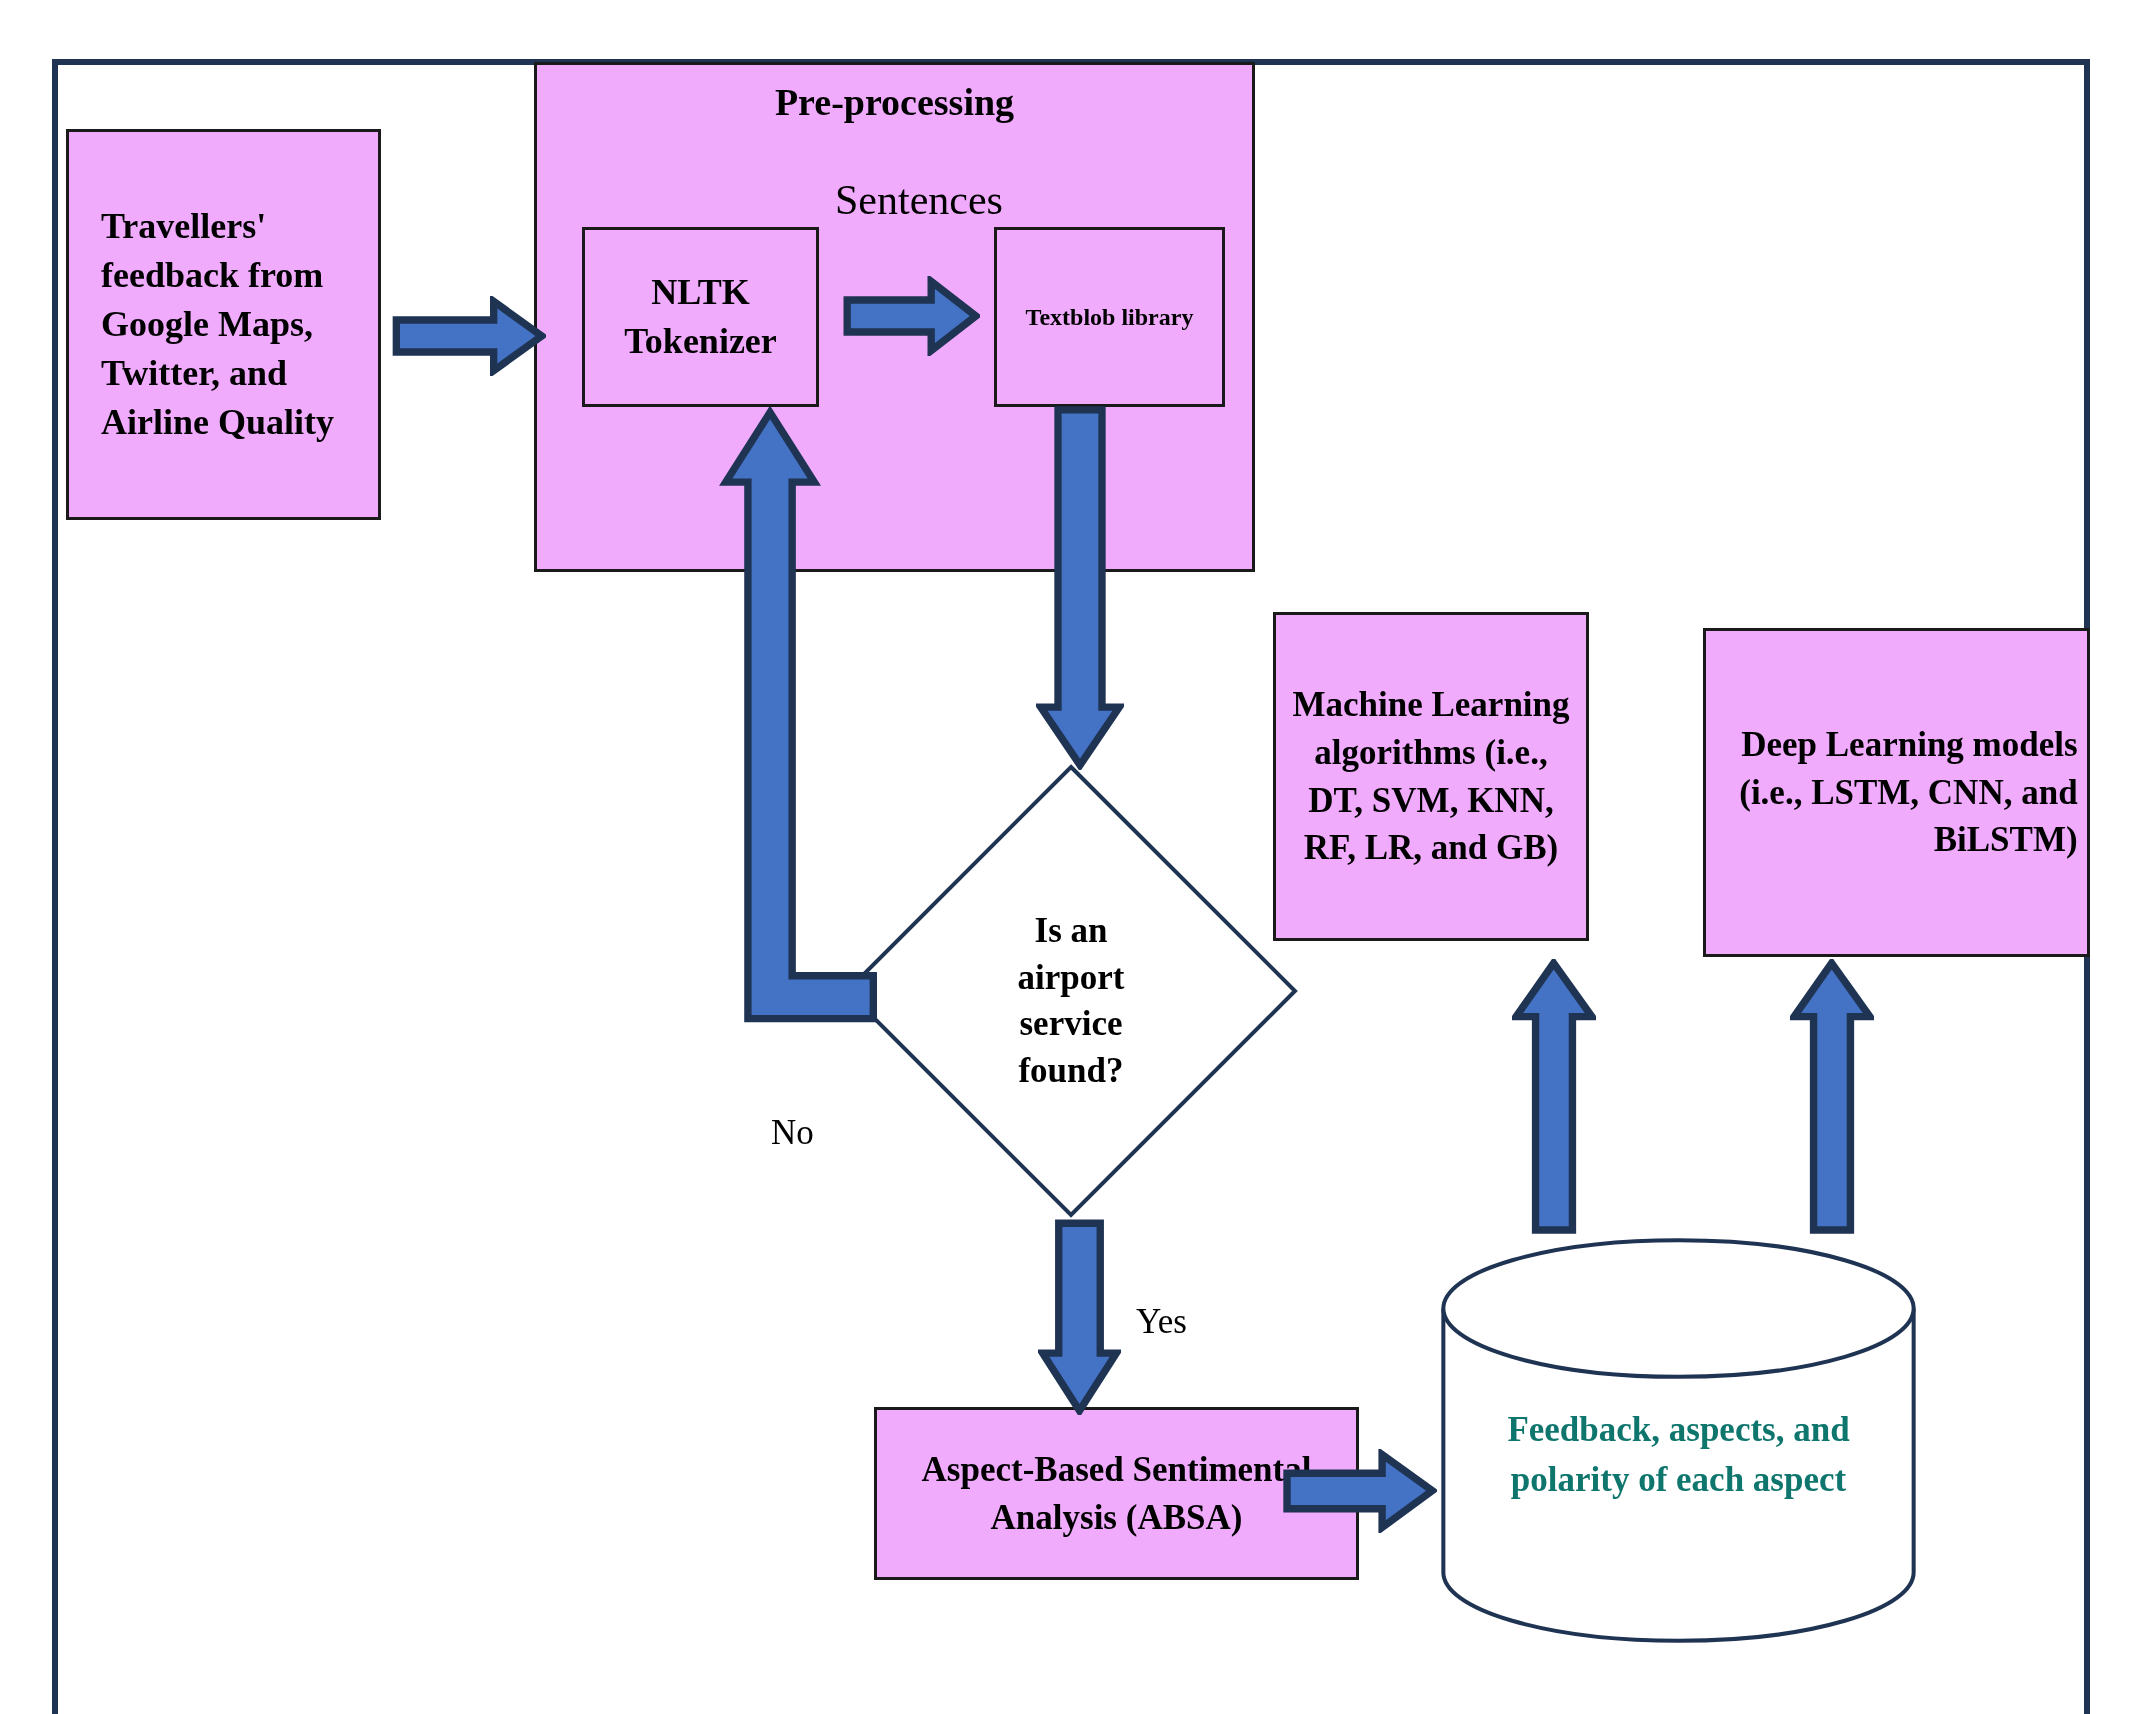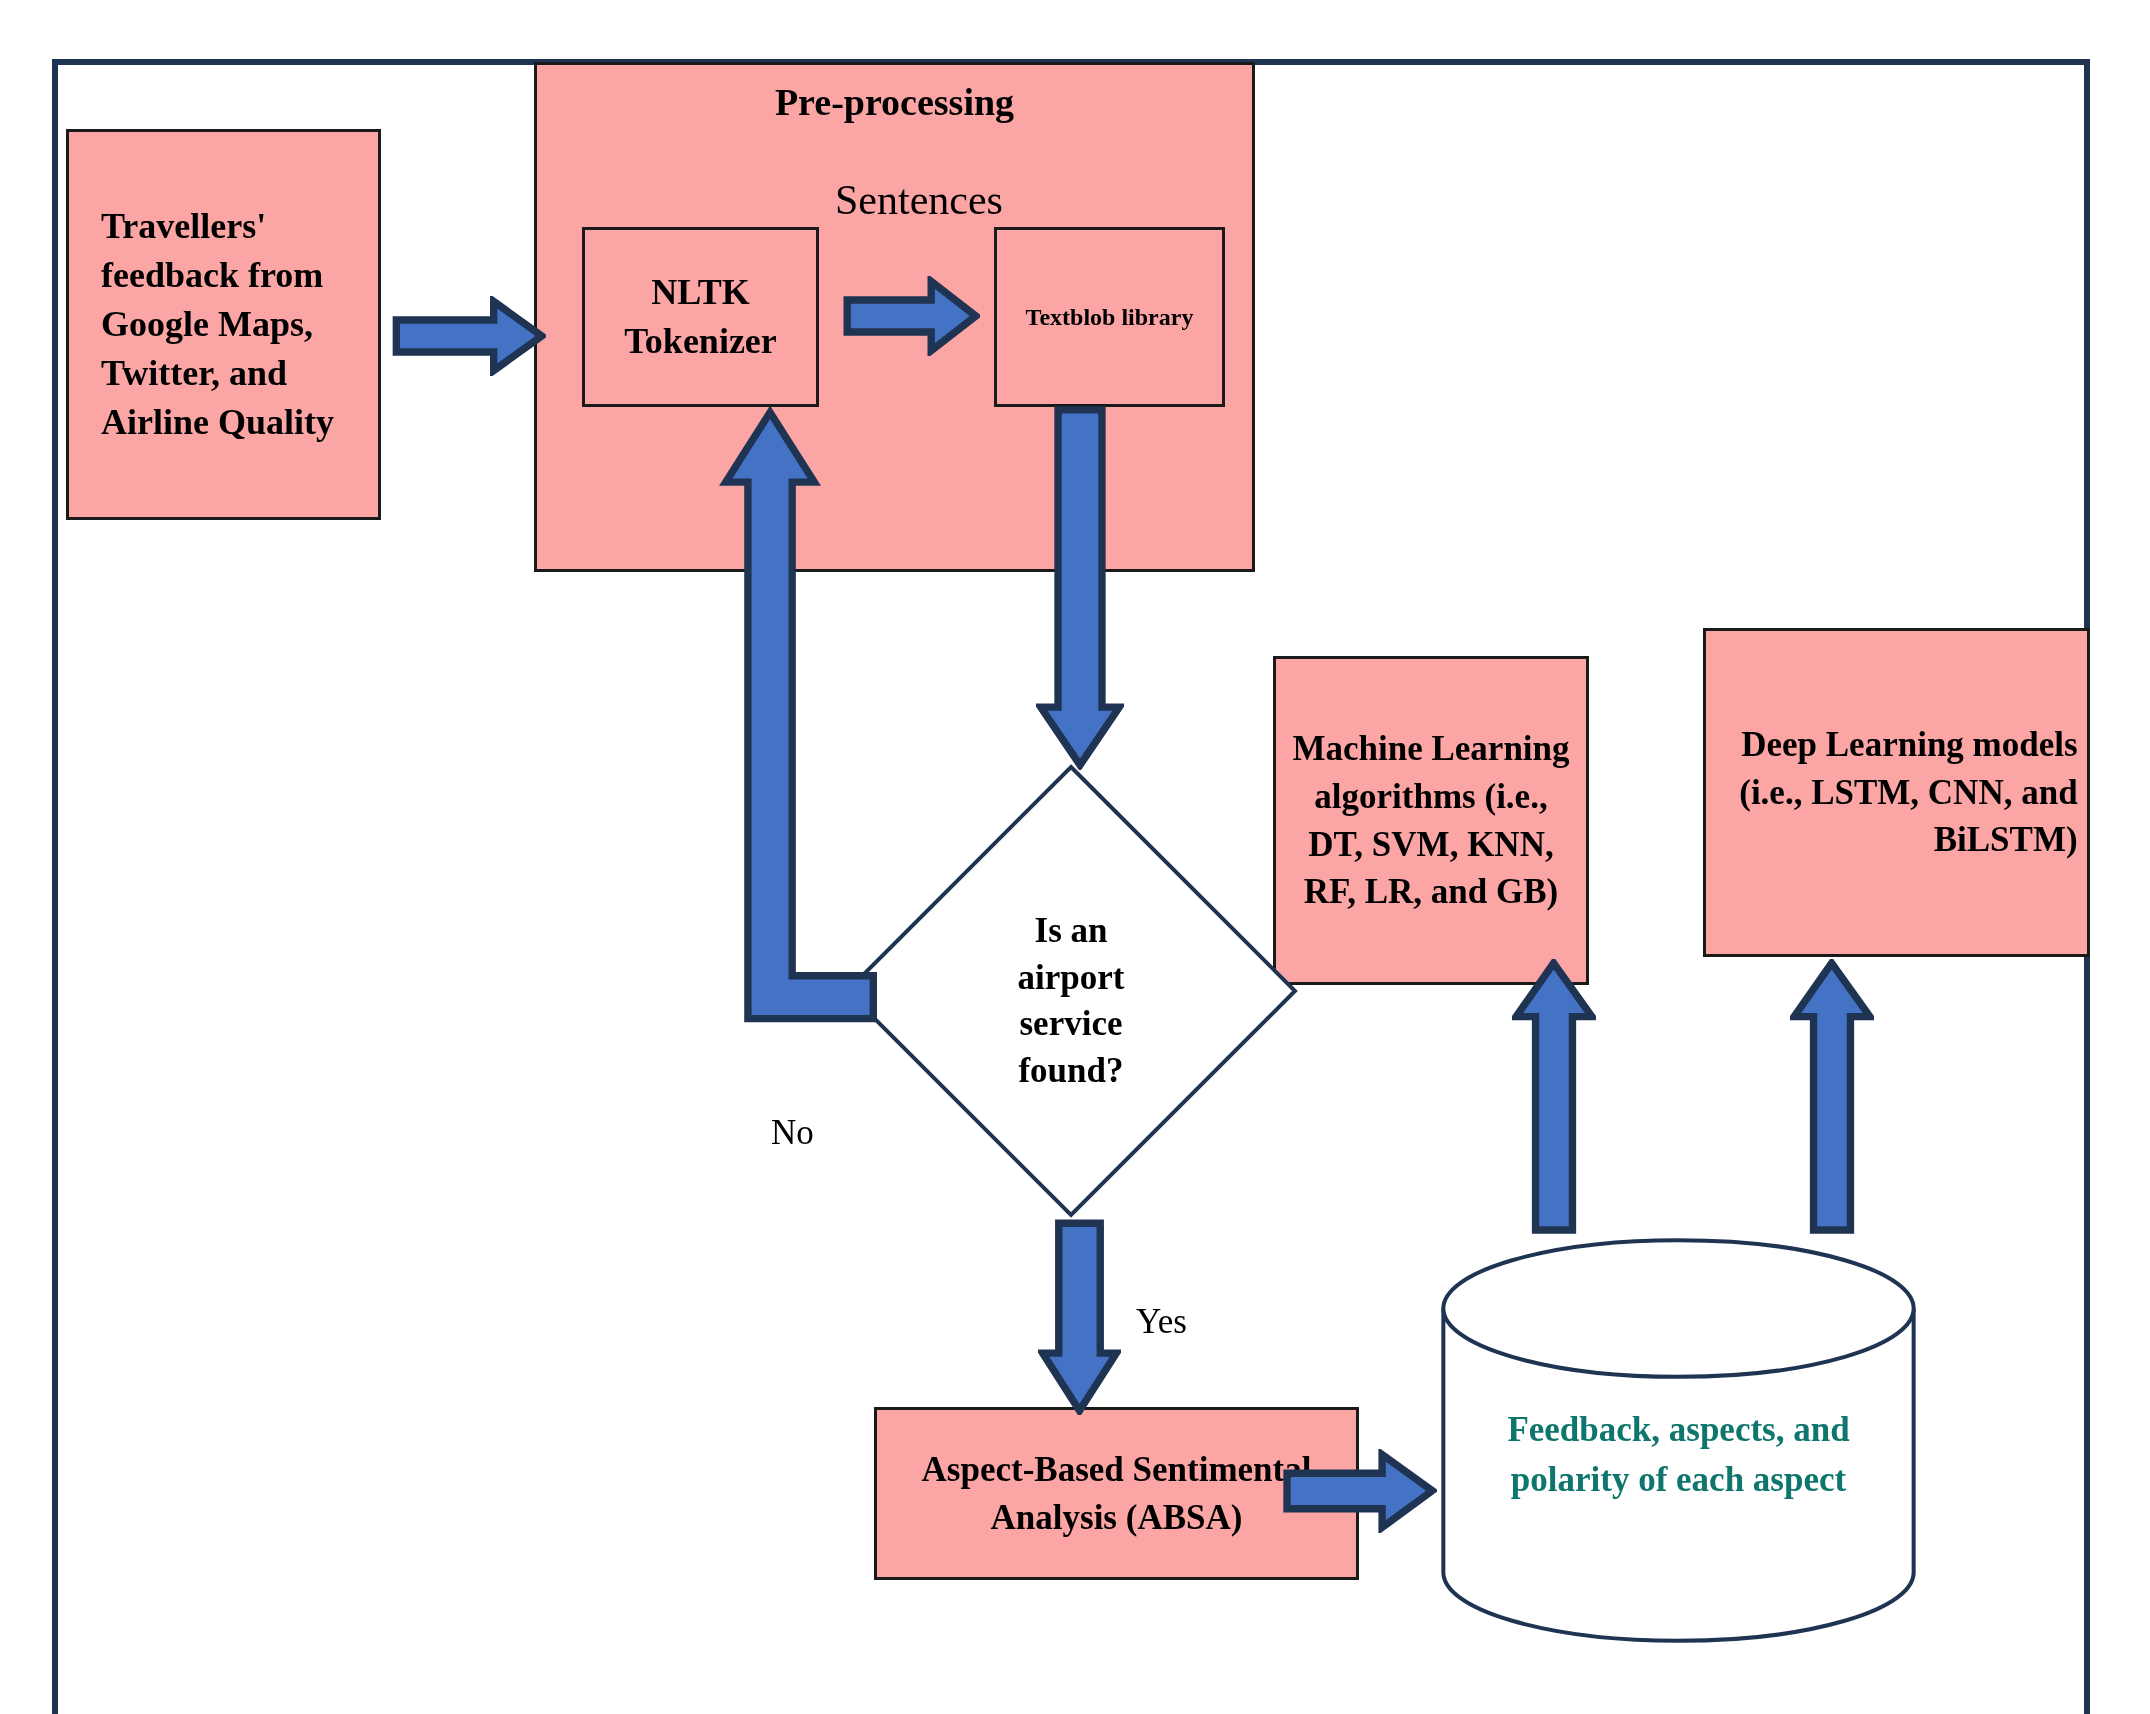--- a/index.html
+++ b/index.html
@@ -23,21 +23,21 @@
     width: 2038px;
     height: 1798px;
     border: 6.7px solid #1F3353;
     box-sizing: border-box;
   }
   
   .box {
     position: absolute;
     box-sizing: border-box;
     border: 3.4px solid #1a1a1a;
-    background: #fca5a5;
+    background: #f0abfc;
     display: flex;
     align-items: center;
     justify-content: center;
     text-align: center;
   }
   .box .label {
     font-weight: bold;
     color: #000000;
     line-height: 1.36;
     padding: 0 9.4px;
@@ -78,21 +78,21 @@
     left: 582px; top: 227px; width: 237px; height: 180px;
   }
   #box-nltk .label { font-size: 36px; }
 
   #box-textblob {
     left: 994px; top: 227px; width: 231px; height: 180px;
   }
   #box-textblob .label { font-size: 24px; }
 
   #box-ml {
-    left: 1273px; top: 656px; width: 316px; height: 329px;
+    left: 1273px; top: 612px; width: 316px; height: 329px;
   }
   #box-ml .label { font-size: 35px; }
 
   #box-dl {
     left: 1703px; top: 628px; width: 387px; height: 329px; text-align: right;
   }
   #box-dl .label { font-size: 35px; }
 
   #box-absa {
     left: 874px; top: 1407px; width: 485px; height: 173px;

